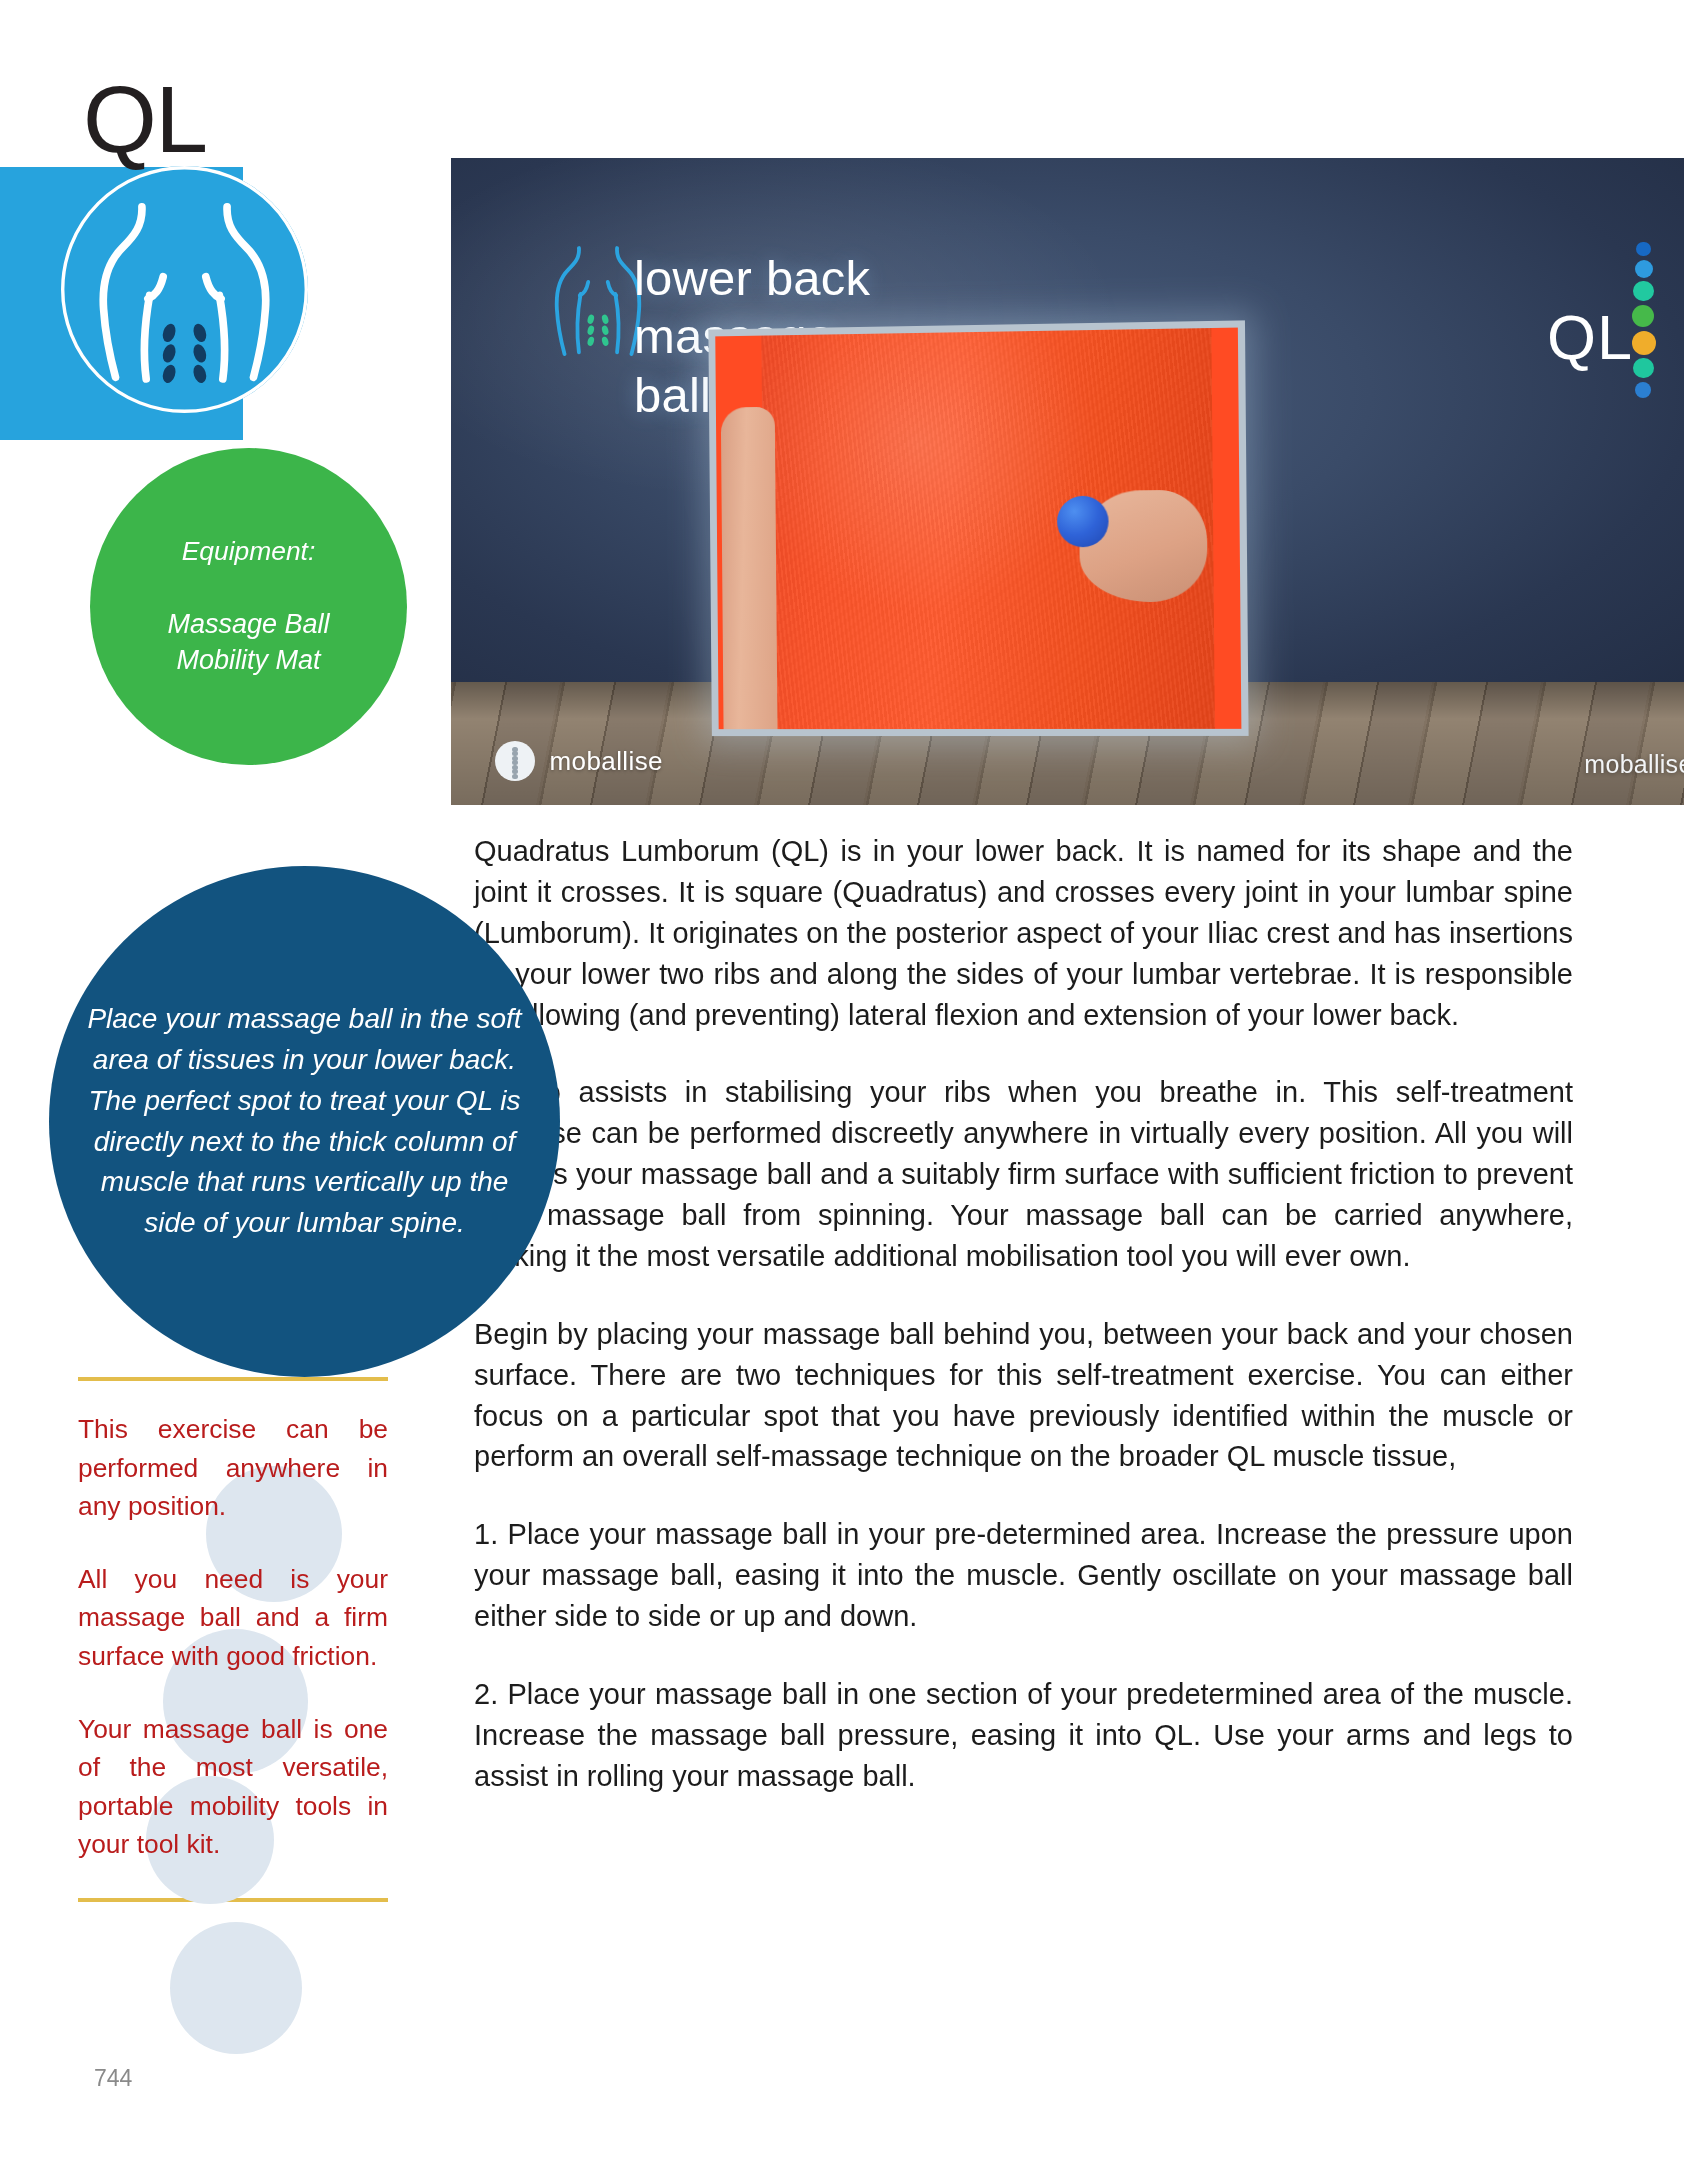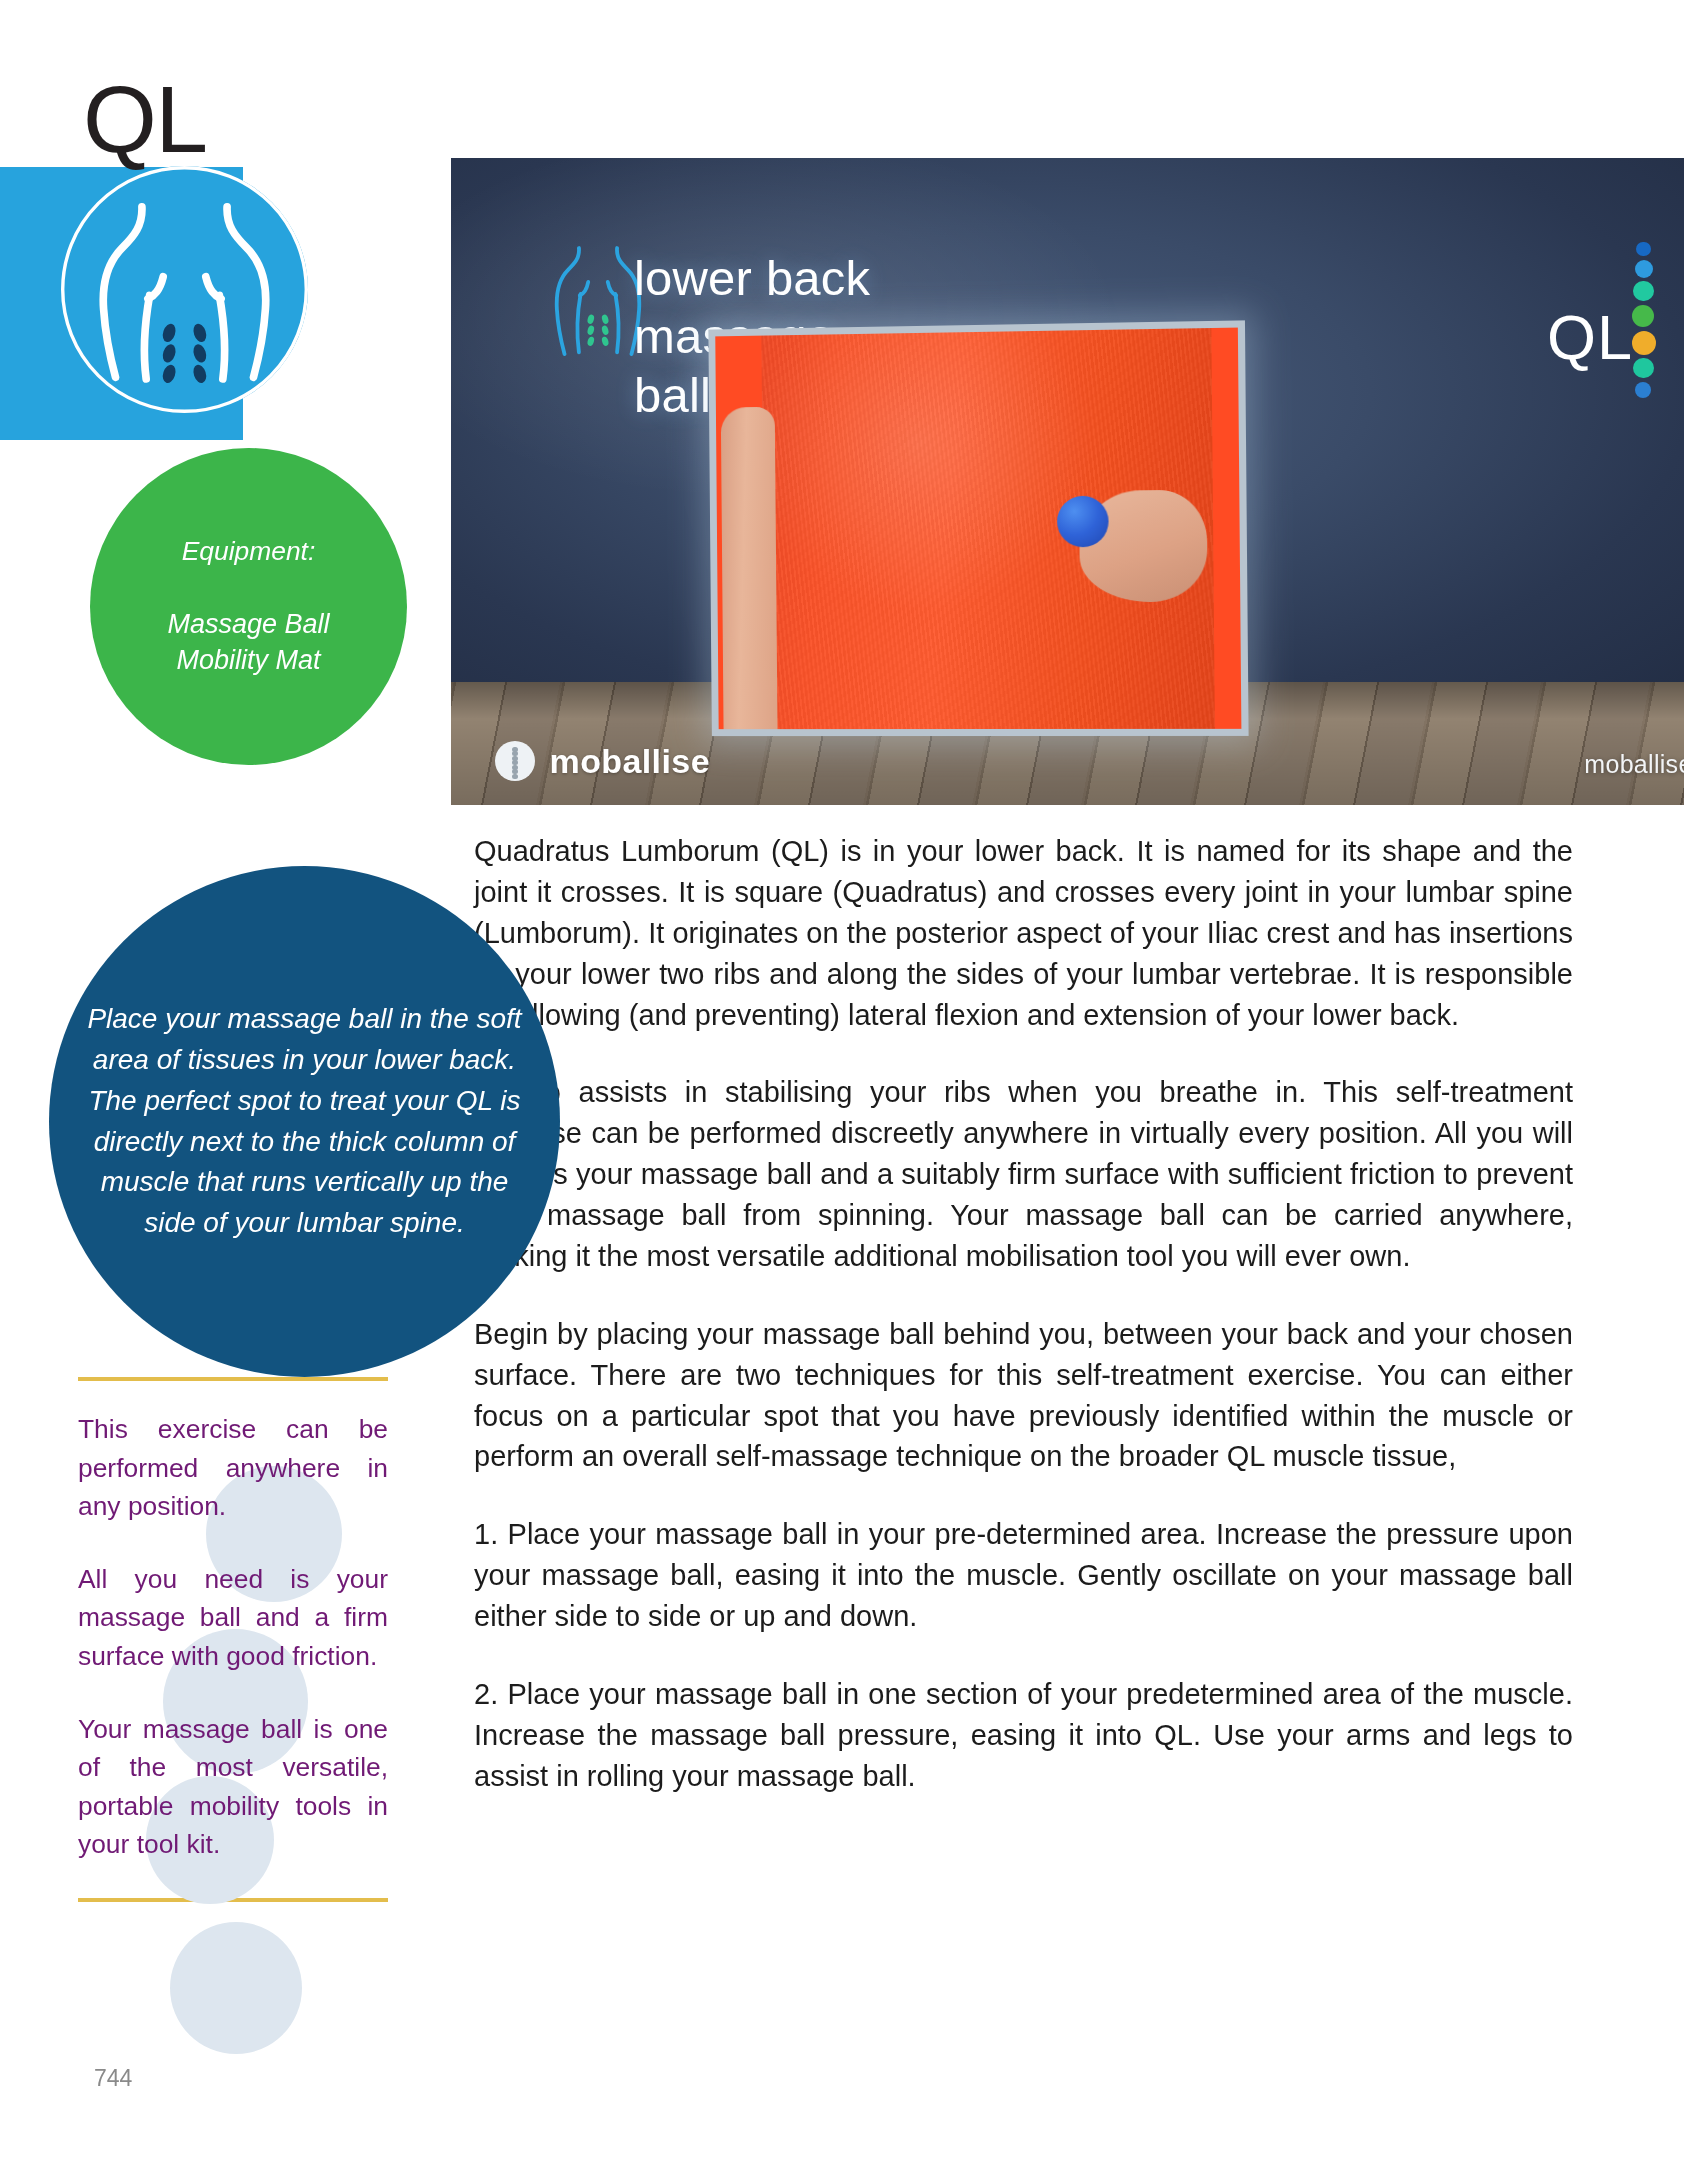--- a/index.html
+++ b/index.html
@@ -231,22 +231,22 @@
   .hero-brand-mark span {
     position: absolute;
     left: 50%;
     width: 5.1px; height: 5.1px;
     margin-left: -2.6px;
     border-radius: 50%;
     background: #98a4ae;
   }
   .hero-brand-name {
     color: #ffffff;
-    font-size: 34px;
-    font-weight: 700;
+    font-size: 26px;
+    font-weight: 400;
     letter-spacing: 0.4px;
     text-shadow: 0 0.9px 3.4px rgba(0,0,0,.35);
   }
   .hero-url {
     position: absolute;
     right: 43px;
     bottom: 25.6px;
     color: #f2f4f6;
     font-size: 25px;
     font-weight: 300;
@@ -291,21 +291,21 @@
     height: 4.3px;
     background: #e3bd4c;
   }
   .rule-top { margin-bottom: 29px; }
   .rule-bottom { margin-top: 31px; }
   .side-note {
     position: relative;
     z-index: 2;
     font-size: 26.4px;
     line-height: 1.46;
-    color: #701a75;
+    color: #b91c1c;
     text-align: justify;
     margin-bottom: 34px;
   }
   .side-note:last-of-type { margin-bottom: 0; }
   .deco-dot {
     position: absolute;
     border-radius: 50%;
     background: #dde6ef;
     z-index: 1;
   }

